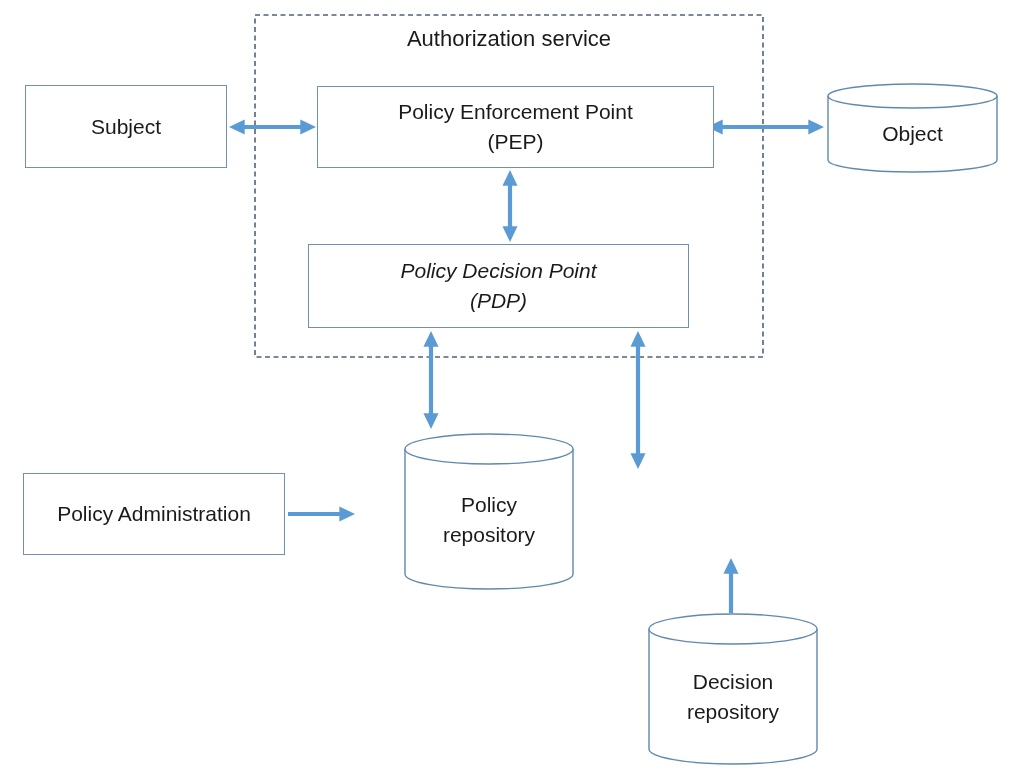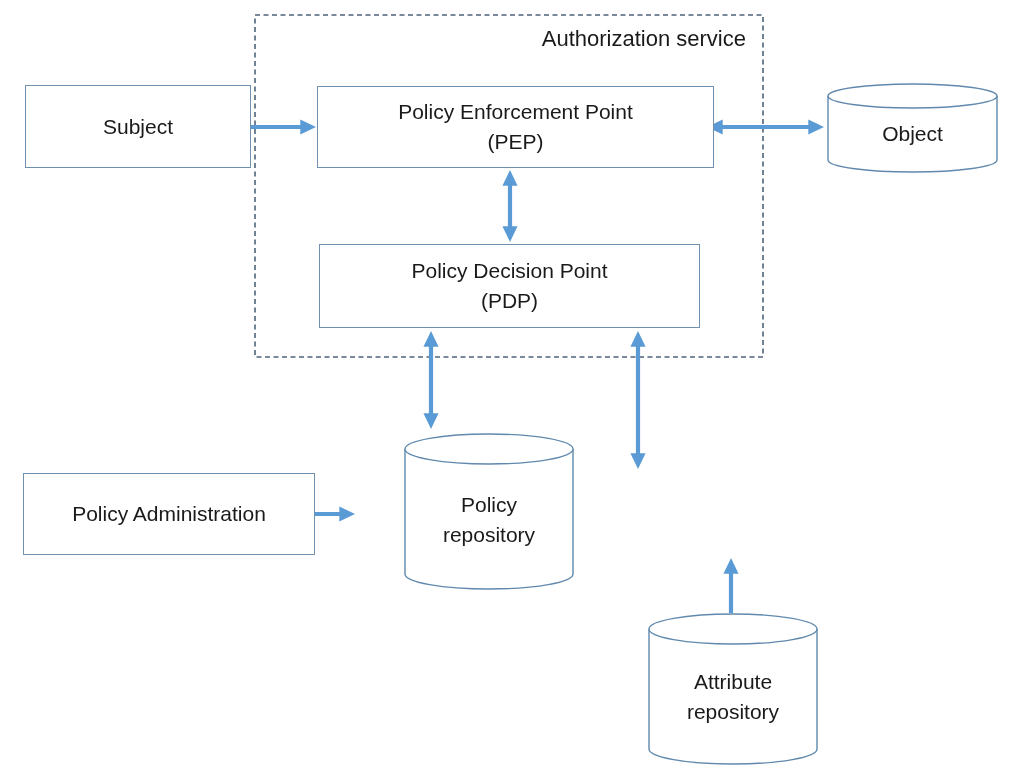--- a/index.html
+++ b/index.html
@@ -66,24 +66,24 @@
     line-height: 30px;
     white-space: nowrap;
   }
   .cyl .label {
     width: 100%;
     height: 100%;
   }
   .label span:empty { display: none; }
   #diagram-title {
     position: absolute;
-    left: 238px;
+    left: 255px;
     top: 26px;
     width: 508px;
-    text-align: right;
+    text-align: center;
     font-size: 22px;
   }
   .cyl-shape {
     fill: #ffffff;
     stroke: var(--cyl-border, #6089ad);
     stroke-width: 1.4;
   }
 </style>
 </head>
 <body>
@@ -109,21 +109,21 @@
 
     <line class="edge-line" x1="638" y1="345" x2="638" y2="455" marker-start="url(#ahm)" marker-end="url(#ahm)"></line>
 
     <line class="edge-line" x1="288" y1="514" x2="341" y2="514" marker-end="url(#ahm)"></line>
 
     <line class="edge-line" x1="731" y1="613" x2="731" y2="572" marker-end="url(#ahm)"></line>
   </svg>
 
   <div id="diagram-title">Authorization service</div>
 
-  <div class="node rect" style="left:25px; top:85px; width:226px; height:83px;">
+  <div class="node rect" style="left:25px; top:85px; width:202px; height:83px;">
     <div class="label">
       <span>Subject</span>
 
     </div>
   </div>
 
   <div class="node rect" style="left:317px; top:86px; width:397px; height:82px;">
     <div class="label">
       <span>Policy Enforcement Point</span>
       <span>(PEP)</span>
@@ -134,28 +134,28 @@
     <svg class="cyl-svg" width="171" height="90">
       <path class="cyl-shape" d="M1,13 L1,77 A84.5,12 0 0 0 170,77 L170,13"></path>
       <ellipse class="cyl-shape" cx="85.5" cy="13" rx="84.5" ry="12"></ellipse>
     </svg>
     <div class="label" style="padding-top:12px;">
       <span>Object</span>
 
     </div>
   </div>
 
-  <div class="node rect" style="left:319px; top:244px; width:381px; height:84px;">
+  <div class="node rect" style="left:308px; top:244px; width:381px; height:84px;font-style:italic;">
     <div class="label">
       <span>Policy Decision Point</span>
       <span>(PDP)</span>
     </div>
   </div>
 
-  <div class="node rect" style="left:23px; top:473px; width:292px; height:82px;">
+  <div class="node rect" style="left:23px; top:473px; width:262px; height:82px;">
     <div class="label">
       <span>Policy Administration</span>
     </div>
   </div>
 
   <div class="node cyl" style="left:358px; top:433px; width:170px; height:157px;margin-left:46px;">
     <svg class="cyl-svg" width="170" height="157">
       <path class="cyl-shape" d="M1,16 L1,141 A84,15 0 0 0 169,141 L169,16"></path>
       <ellipse class="cyl-shape" cx="85" cy="16" rx="84" ry="15"></ellipse>
     </svg>
@@ -165,18 +165,18 @@
     </div>
   </div>
 
 
   <div class="node cyl" style="left:648px; top:613px; width:170px; height:152px;">
     <svg class="cyl-svg" width="170" height="152">
       <path class="cyl-shape" d="M1,16 L1,136 A84,15 0 0 0 169,136 L169,16"></path>
       <ellipse class="cyl-shape" cx="85" cy="16" rx="84" ry="15"></ellipse>
     </svg>
     <div class="label" style="padding-top:16px;">
-      <span>Attribute</span>
+      <span>Decision</span>
       <span>repository</span>
     </div>
   </div>
 
 </div>
 
 </body></html>

